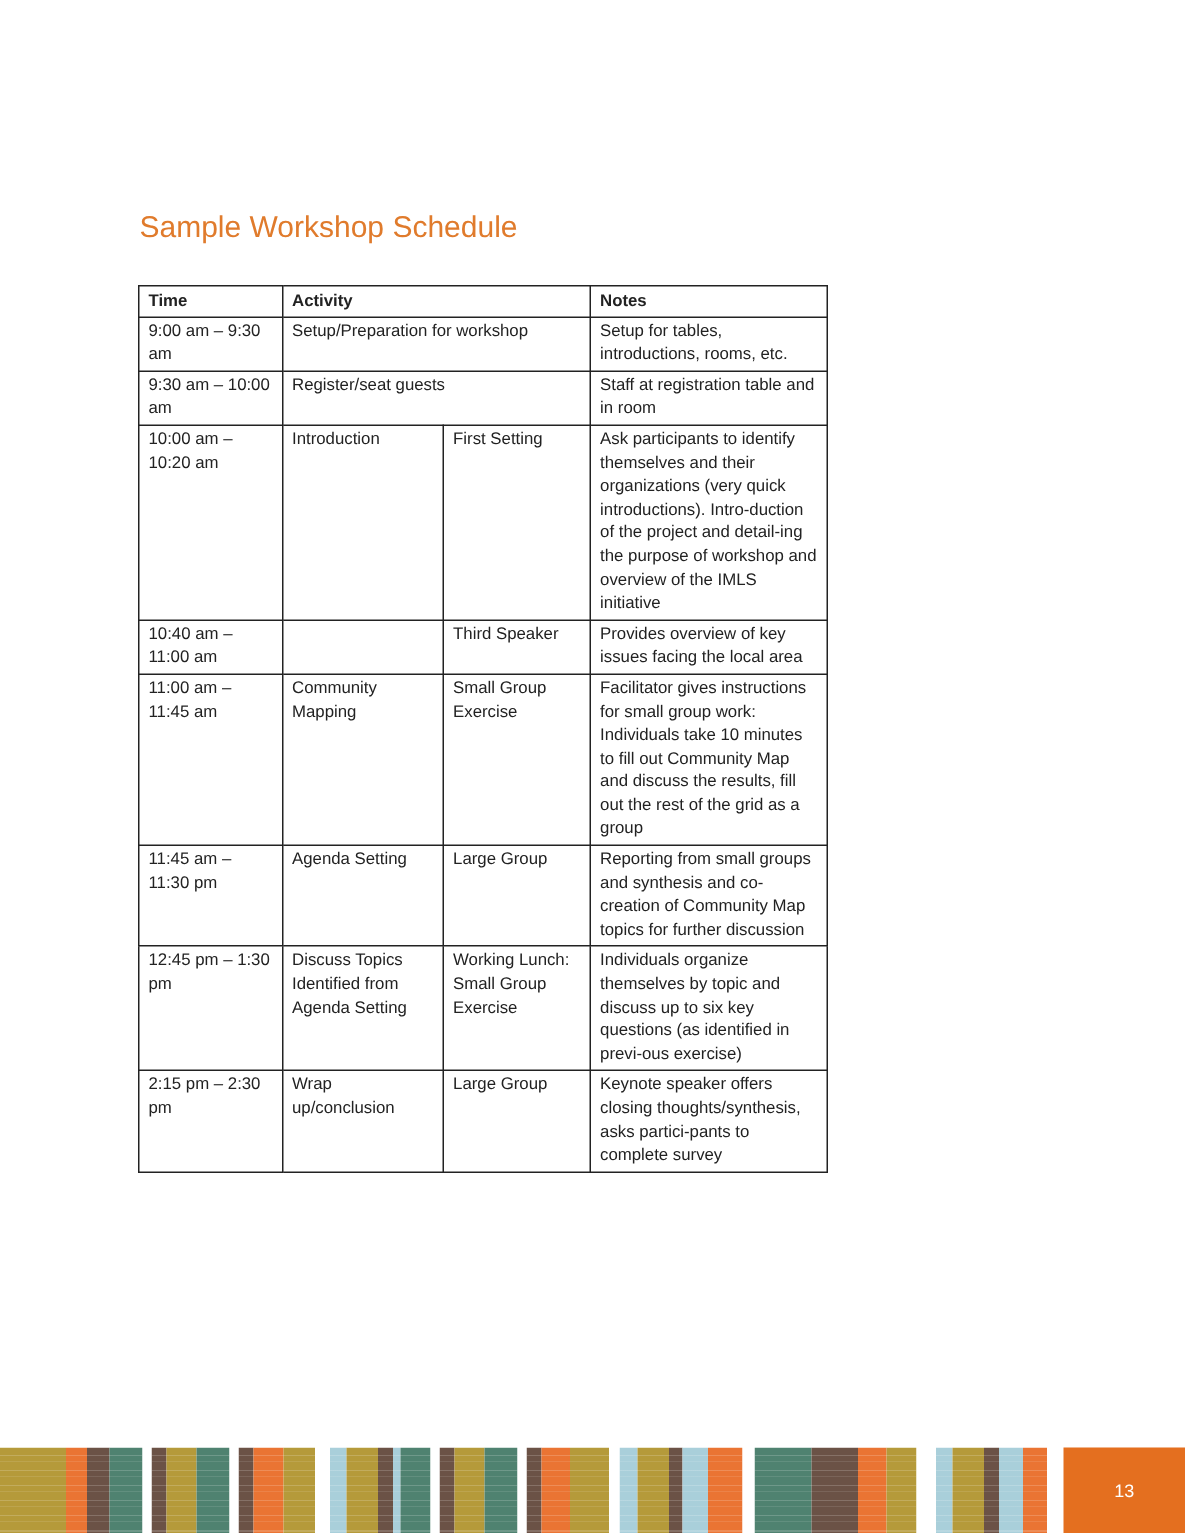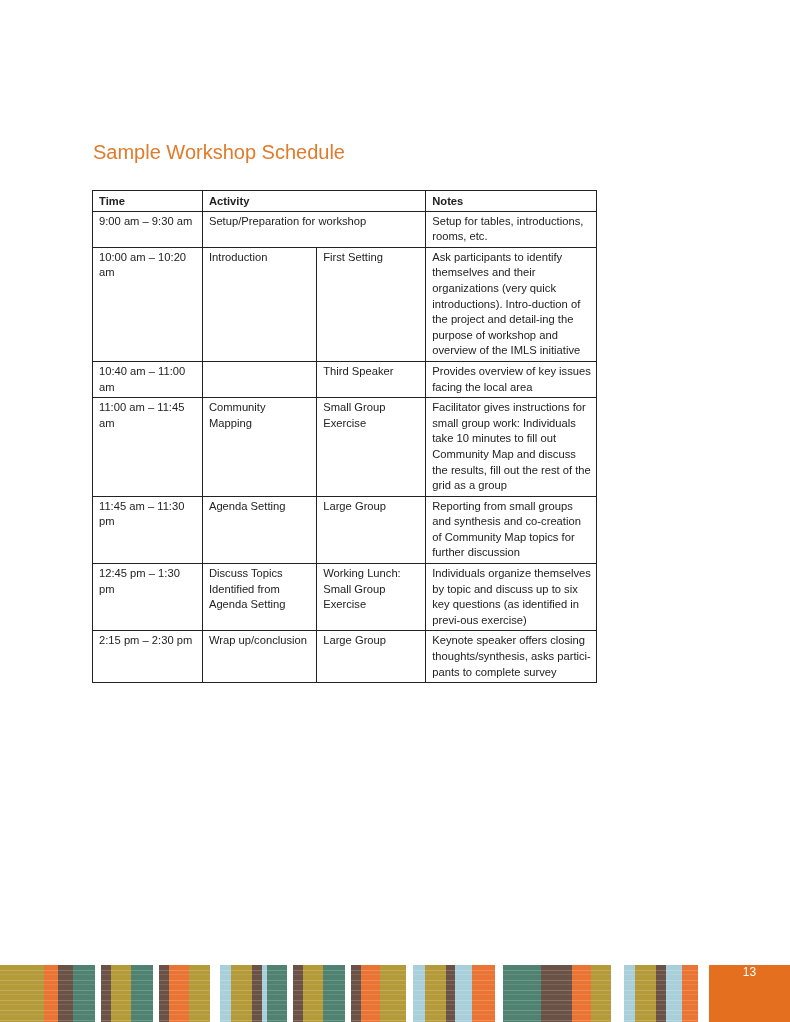--- a/index.html
+++ b/index.html
@@ -9,21 +9,21 @@
     font-family: "Liberation Sans", sans-serif;
     color: #222;
   }
   .page-title {
     position: absolute; left: 93px; top: 134px;
     font-size: 20px; color: #e07b2c; font-weight: normal;
     margin: 0; letter-spacing: 0px; line-height: 36px;
   }
   table.schedule {
     position: absolute; left: 92px; top: 190px;
-    width: 505px;
+    width: 460px;
     border-collapse: collapse;
     font-size: 11.2px; line-height: 15.6px;
   }
   table.schedule td, table.schedule th {
     border: 1.4px solid #222;
     vertical-align: top;
     padding: 2px 5px 2px 6px;
     text-align: left;
   }
   table.schedule th { font-weight: bold; padding-top: 3px; padding-bottom: 1px; }
@@ -44,21 +44,21 @@
     content: ""; position: absolute; inset: 0;
     background: repeating-linear-gradient(to bottom,
       rgba(255,255,255,0) 0px, rgba(255,255,255,0) 5px,
       rgba(255,255,255,0.18) 5px, rgba(255,255,255,0.18) 6px,
       rgba(255,255,255,0) 6px, rgba(255,255,255,0) 9px,
       rgba(255,255,255,0.1) 9px, rgba(255,255,255,0.1) 10px);
   }
   .page-number-box {
     position: absolute; left: 709px; top: 965px; width: 81px; height: 57px;
     background: #e46f1f; color: #fff;
-    display: flex; justify-content: center;
+    display: flex; align-items: center; justify-content: center;
     font-size: 12px;
   }
 </style>
 </head>
 <body>
 
 <h1 class="page-title">Sample Workshop Schedule</h1>
 
 <table class="schedule">
   <colgroup>
@@ -72,20 +72,25 @@
       <th>Time</th>
       <th colspan="2">Activity</th>
       <th>Notes</th>
     </tr>
   </thead>
   <tbody>
     <tr>
       <td>9:00 am – 9:30 am</td>
       <td colspan="2">Setup/Preparation for workshop</td>
       <td>Setup for tables, introductions, rooms, etc.</td>
+    </tr>
+    <tr>
+      <td>9:30 am – 10:00 am</td>
+      <td colspan="2">Register/seat guests</td>
+      <td>Staff at registration table and in room</td>
     </tr>
     <tr>
       <td>10:00 am – 10:20 am</td>
       <td>Introduction</td>
       <td>First Setting</td>
       <td>Ask participants to identify themselves and their organizations (very quick introductions). Intro-duction of the project and detail-ing the purpose of workshop and overview of the IMLS initiative</td>
     </tr>
     <tr>
       <td>10:40 am – 11:00 am</td>
       <td></td>

